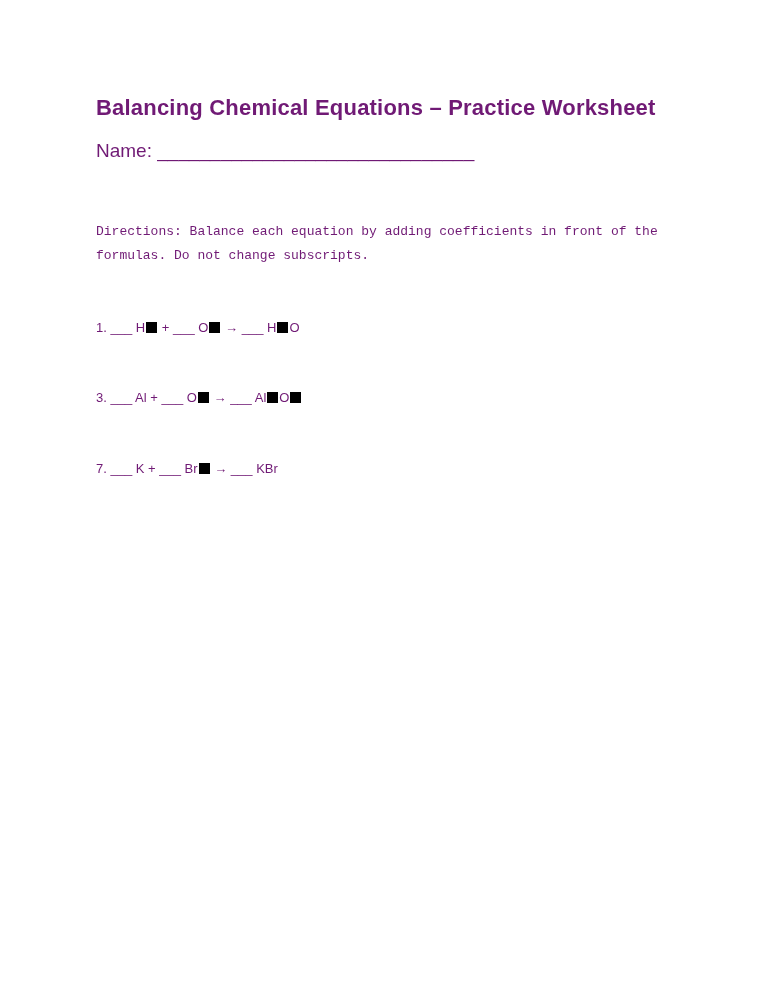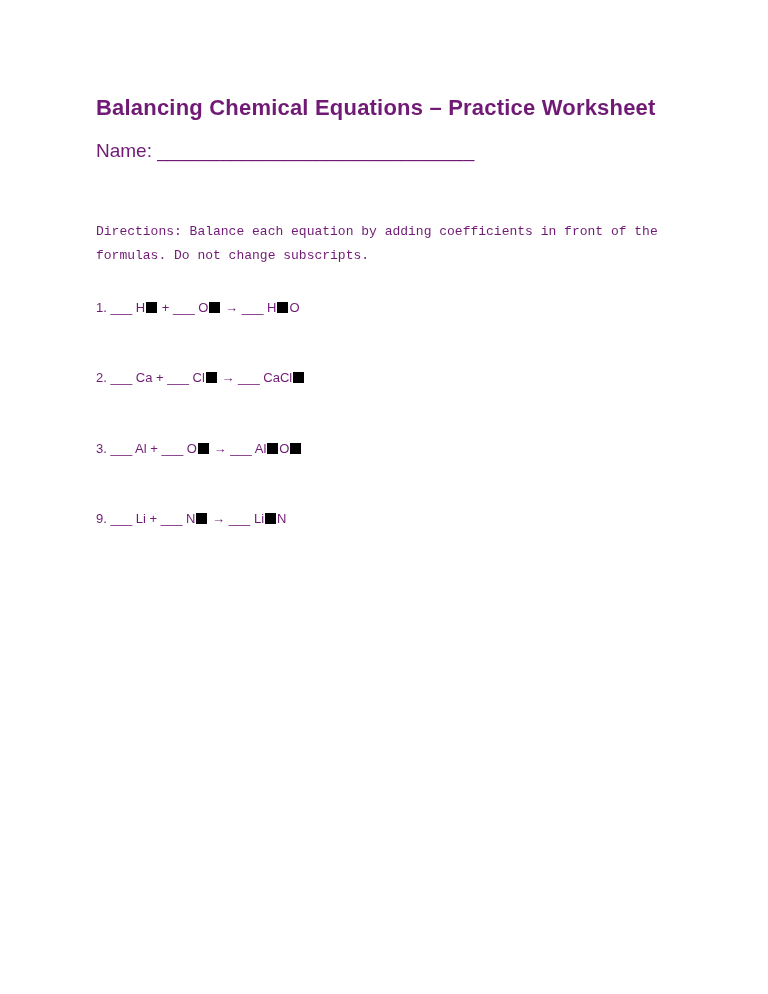--- a/index.html
+++ b/index.html
@@ -42,21 +42,21 @@
     top: 220px;
     margin: 0;
     width: 576px;
     font-size: 13px;
     line-height: 24px;
     font-family: Liberation Mono, monospace;
   }
   .equations {
     position: absolute;
     left: 96px;
-    top: 300px;
+    top: 320px;
     right: 0;
   }
   .eq-row {
     height: 70.33px;
     font-size: 13px;
     line-height: 15px;
     white-space: nowrap;
   }
   .tofu {
     display: inline-block;
@@ -79,18 +79,17 @@
 
   <div class="name-row">
     <span>Name:</span>
     <span class="name-blank">______________________________</span>
   </div>
 
   <p class="directions">Directions: Balance each equation by adding coefficients in front of the formulas. Do not change subscripts.</p>
 
   <div class="equations">
       <div class="eq-row"><span>1. </span><span class="blank">___</span> H<span class="tofu"></span> + <span class="blank">___</span> O<span class="tofu"></span> → <span class="blank">___</span> H<span class="tofu"></span>O</div>
-      <div class="eq-row"><span>2. </span><span class="blank">___</span> Ca + <span class="blank">___</span> Cl<span class="tofu"></span> → <span class="blank">___</span> CaCl<span class="tofu"></span></div>
       <div class="eq-row"><span>3. </span><span class="blank">___</span> Al + <span class="blank">___</span> O<span class="tofu"></span> → <span class="blank">___</span> Al<span class="tofu"></span>O<span class="tofu"></span></div>
-      <div class="eq-row"><span>9. </span><span class="blank">___</span> Li + <span class="blank">___</span> N<span class="tofu"></span> → <span class="blank">___</span> Li<span class="tofu"></span>N</div>
+      <div class="eq-row"><span>7. </span><span class="blank">___</span> K + <span class="blank">___</span> Br<span class="tofu"></span> → <span class="blank">___</span> KBr</div>
     </div>
 
 </div>
 
 </body></html>

